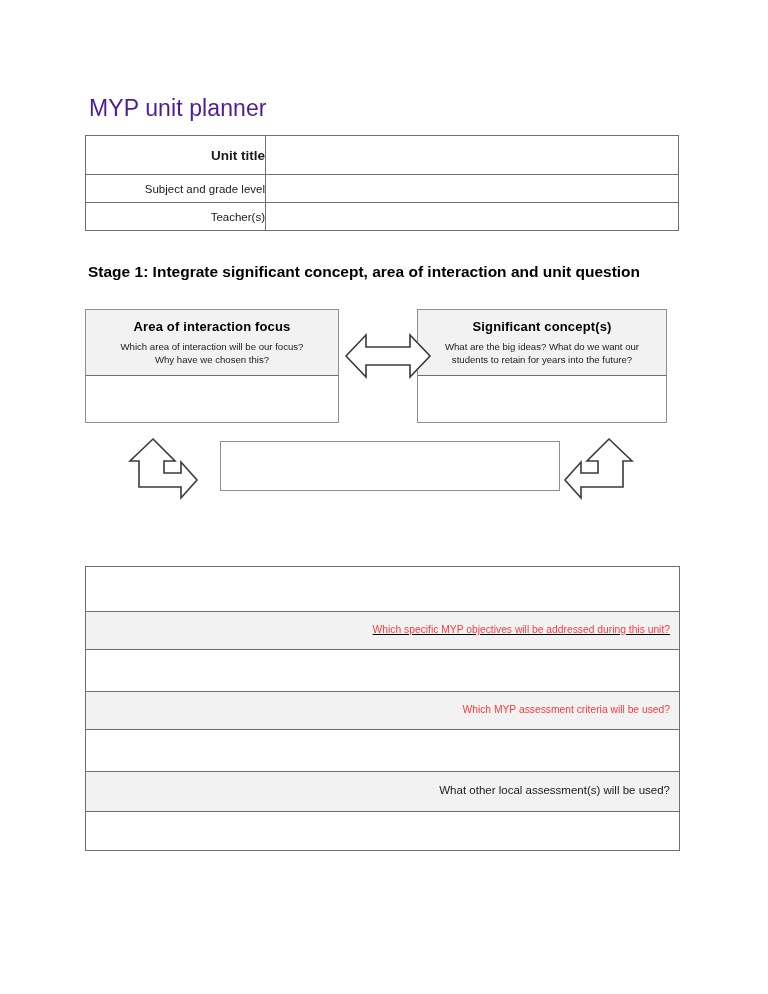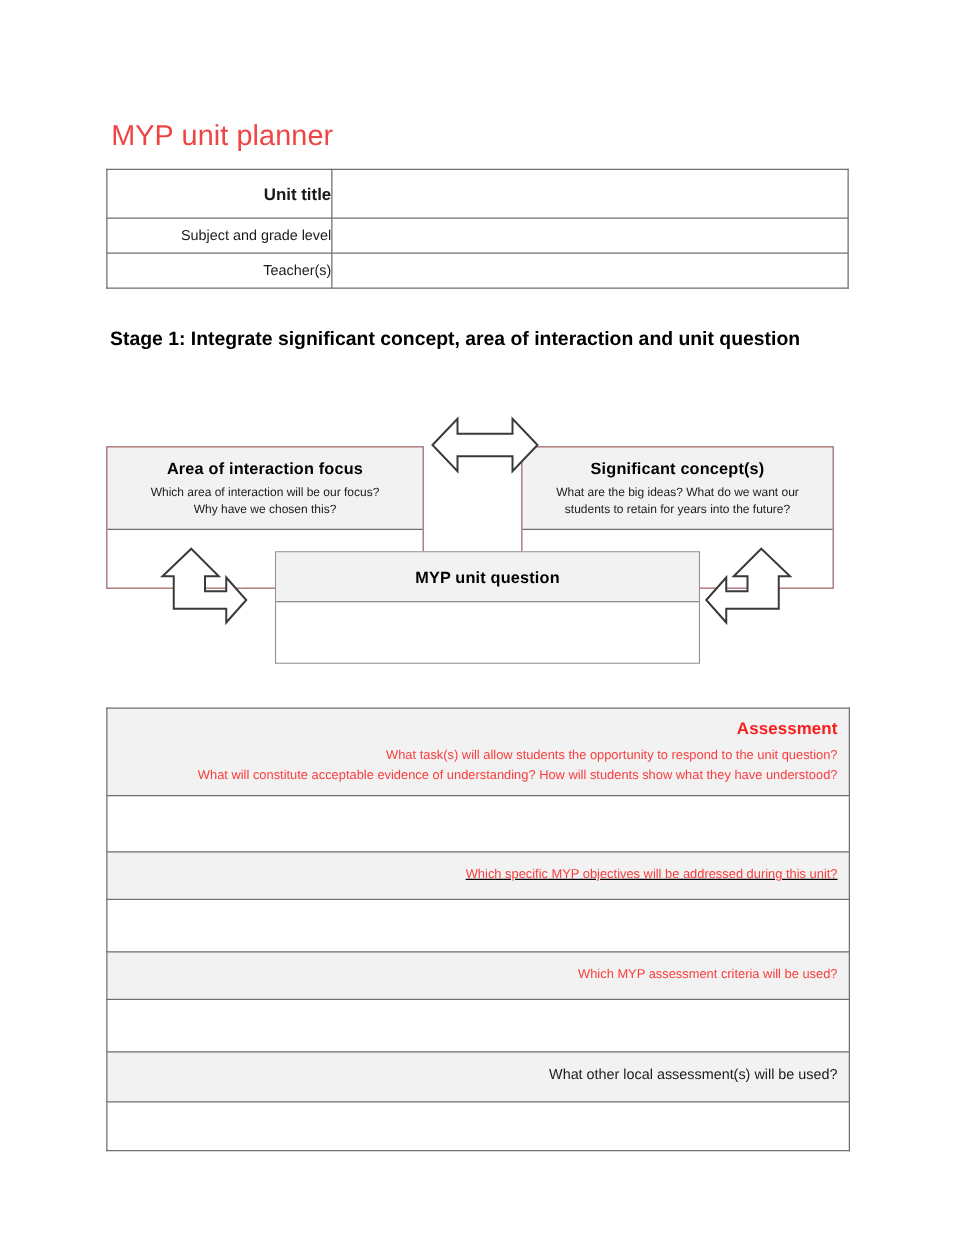--- a/index.html
+++ b/index.html
@@ -23,21 +23,21 @@
     height: 994px;
   }
 
   
   .doc-title {
     position: absolute;
     left: 89px;
     top: 95px;
     font-size: 23px;
     font-weight: 400;
-    color: #ef4444;
+    color: #4c1d95;
     letter-spacing: 0.1px;
     line-height: 1.15;
     white-space: nowrap;
   }
 
   
   .tbl {
     position: absolute;
     border-collapse: collapse;
     table-layout: fixed;
@@ -78,22 +78,21 @@
     font-weight: bold;
     line-height: 1.32;
     color: #000;
   }
 
   
   .concept-box {
     position: absolute;
     border: 1.6px solid #8f8f8f;
     box-sizing: border-box;
-    background: #ef4444;
-    margin-top: 48px;
+    background: #1d4ed8;
   }
   .concept-head {
     background: #f2f2f2;
     border-bottom: 1.3px solid #6f6f6f;
     box-sizing: border-box;
     padding: 9px 8px 9px 8px;
     text-align: center;
   }
   .concept-head .ch-title {
     font-size: 13px;
@@ -225,41 +224,33 @@
       <span class="ch-sub">students to retain for years into the future?</span>
     </div>
     <div class="concept-body"></div>
   </div>
 
   <svg class="arrow-svg" id="arrow-horizontal" width="88" height="52" viewBox="0 0 88 52">
     <polygon points="2,26 22,5 22,17 66,17 66,5 86,26 66,47 66,35 22,35 22,47" fill="#ffffff" stroke="#3a3a3a" stroke-width="1.6" stroke-linejoin="miter"></polygon>
   </svg>
 
   <div id="muq-box">
-    <div class="muq-head">MYP unit question</div>
     <div class="muq-body"></div>
   </div>
 
   <svg class="arrow-svg" id="arrow-left-bent" width="72" height="64" viewBox="0 0 72 64">
     <polygon points="26,2 48,24 37,24 37,36 54,36 54,25 70,43 54,61 54,50 12,50 12,24 3,24" fill="#ffffff" stroke="#3a3a3a" stroke-width="1.6" stroke-linejoin="miter"></polygon>
   </svg>
 
   <svg class="arrow-svg" id="arrow-right-bent" width="72" height="64" viewBox="0 0 72 64">
     <polygon points="46,2 24,24 35,24 35,36 18,36 18,25 2,43 18,61 18,50 60,50 60,24 69,24" fill="#ffffff" stroke="#3a3a3a" stroke-width="1.6" stroke-linejoin="miter"></polygon>
   </svg>
 
   <table class="tbl" id="assessment-table">
     <tbody>
-        <tr>
-      <td class="prompt">
-        <div class="assess-title">Assessment</div>
-        <p class="assess-q">What task(s) will allow students the opportunity to respond to the unit question?</p>
-        <p class="assess-q">What will constitute acceptable evidence of understanding? How will students show what they have understood?</p>
-      </td>
-    </tr>
     <tr>
       <td class="answer" style="height:44px;"></td>
     </tr>
     <tr>
       <td class="prompt" style="height:24px;text-decoration:underline;">
         <p class="assess-q">Which specific MYP objectives will be addressed during this unit?</p>
       </td>
     </tr>
     <tr>
       <td class="answer" style="height:41px;"></td>

